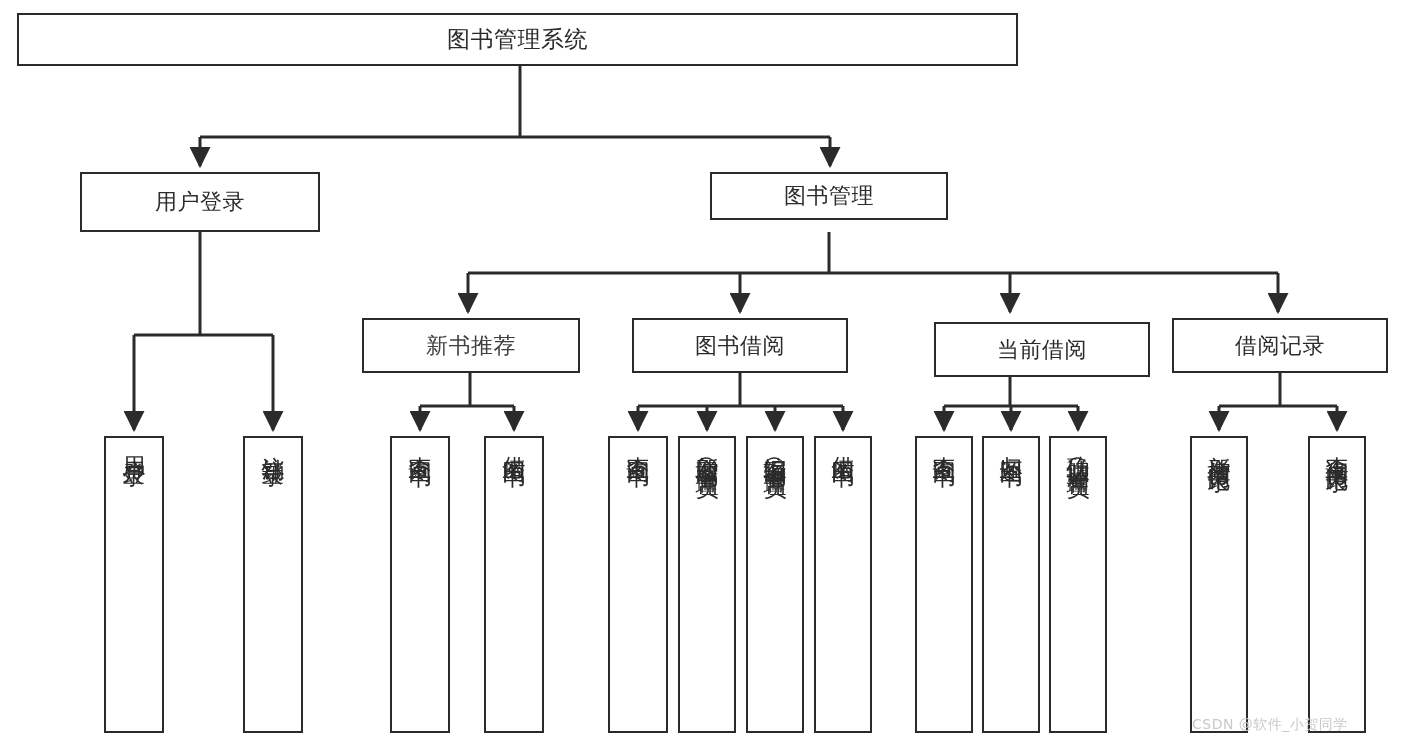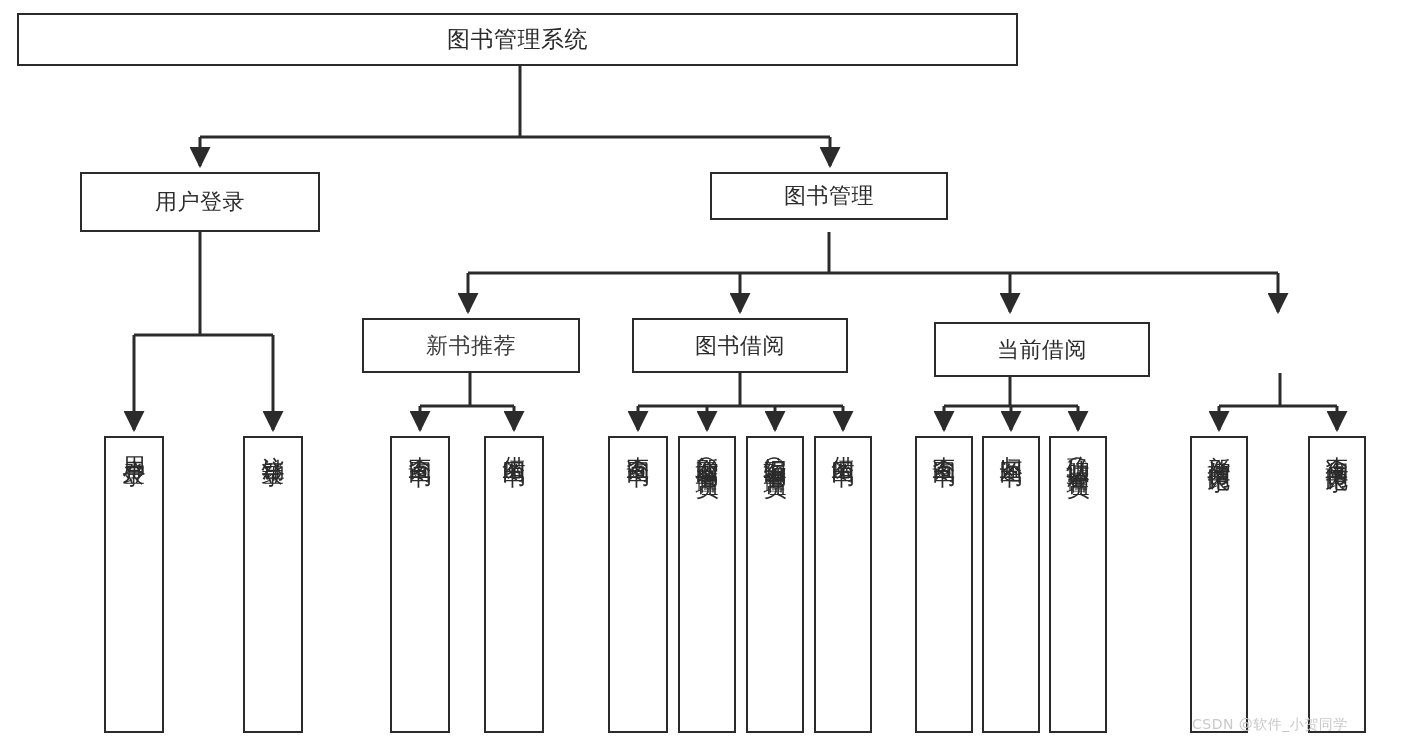--- a/index.html
+++ b/index.html
@@ -141,20 +141,23 @@
 
   <div class="node horiz" style="left: 362px; top: 318px; width: 218px; height: 55px; border-color: rgb(43, 43, 43); background: rgb(255, 255, 255);">
     <span class="node-label" style="color: #404040;">新书推荐</span>
   </div>
   <div class="node horiz" style="left: 632px; top: 318px; width: 216px; height: 55px; border-color: rgb(43, 43, 43); background: rgb(255, 255, 255);">
     <span class="node-label" style="color: rgb(43, 43, 43);">图书借阅</span>
   </div>
   <div class="node horiz" style="left: 902px; top: 322px; width: 216px; height: 55px; border-color: rgb(43, 43, 43); background: rgb(255, 255, 255); margin-left: 32px;">
     <span class="node-label" style="color: rgb(43, 43, 43);">当前借阅</span>
   </div>
+  <div class="node horiz" style="left: 1172px; top: 318px; width: 216px; height: 55px; border-color: rgb(43, 43, 43); background: rgb(255, 255, 255);">
+    <span class="node-label" style="color: rgb(43, 43, 43);">借阅记录</span>
+  </div>
 
   <div class="node vert" style="left: 104px; top: 436px; width: 60px; height: 297px; border-color: rgb(43, 43, 43); background: rgb(255, 255, 255);">
     <span class="node-label" style="color: rgb(43, 43, 43);">用户登录</span>
   </div>
   <div class="node vert" style="left: 243px; top: 436px; width: 60px; height: 297px; border-color: rgb(43, 43, 43); background: rgb(255, 255, 255);">
     <span class="node-label" style="color: rgb(43, 43, 43);">注销登录</span>
   </div>
 
   <div class="node vert" style="left: 390px; top: 436px; width: 60px; height: 297px; border-color: rgb(43, 43, 43); background: rgb(255, 255, 255);">
     <span class="node-label" style="color: rgb(43, 43, 43);">查询图书</span>

